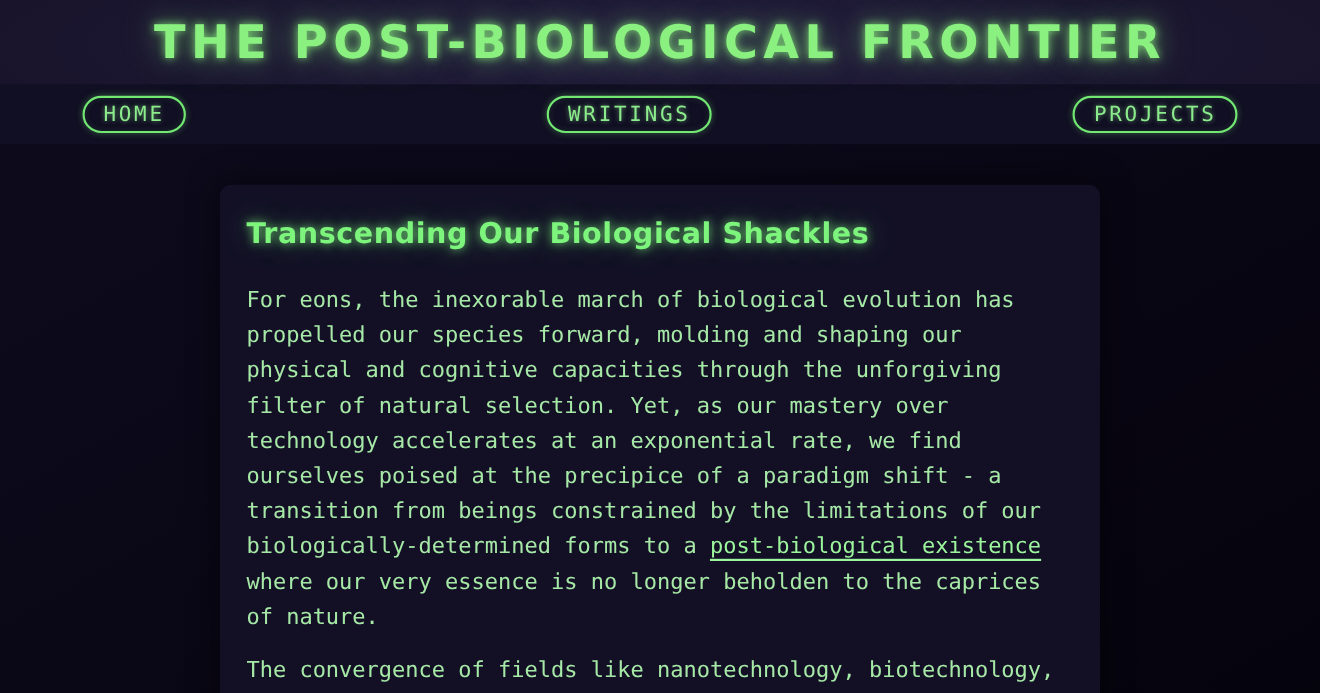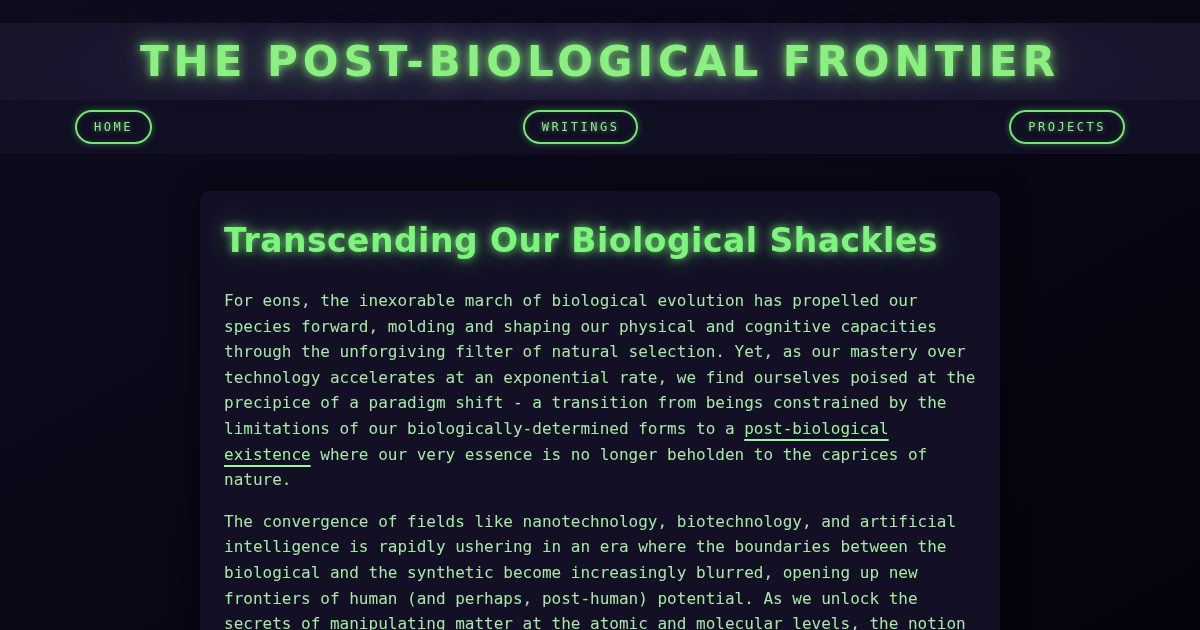--- a/index.html
+++ b/index.html
@@ -16,21 +16,21 @@
   *{margin:0;padding:0;box-sizing:border-box;}
   html,body{width:1200px;height:630px;overflow:hidden;}
   body{
     background:linear-gradient(150deg,#0e0b1d 0%,#0b0818 40%,var(--page-dark) 100%);
     font-family:"DejaVu Sans Mono","Liberation Mono",monospace;
   }
   
   .site-header{
     height:77px;
     background:radial-gradient(ellipse 60% 160% at 50% 55%,#241d3e 0%,var(--header-bg) 55%,#171228 100%);
-    display:flex;align-items:center;justify-content:center;margin-top:23px;
+    display:flex;align-items:center;justify-content:center;
   }
   .site-title{
     font-family:"DejaVu Sans","Liberation Sans",sans-serif;
     font-weight:bold;
     font-size:42px;
     letter-spacing:5px;
     color:var(--title-green);
     text-shadow:0 0 8px rgba(138,240,127,.85),0 0 22px rgba(138,240,127,.45),0 0 40px rgba(138,240,127,.25);
     white-space:nowrap;
   }
@@ -41,21 +41,21 @@
     display:flex;align-items:center;justify-content:space-between;
     padding:0 75px;
   }
   .nav-btn{
     display:inline-flex;align-items:center;justify-content:center;
     height:34px;
     padding:0 17px;
     border:2px solid var(--accent);
     border-radius:18px;
     color:#8ceb8c;
-    font-size:12px;
+    font-size:19px;
     letter-spacing:2.5px;
     text-decoration:none;
     cursor:pointer;
     background:transparent;
     box-shadow:0 0 7px rgba(114,232,115,.35), inset 0 0 7px rgba(114,232,115,.12);
     text-shadow:0 0 5px rgba(140,235,140,.6);
     white-space:nowrap;
   }
   
   .content-wrap{display:flex;justify-content:center;}
@@ -64,29 +64,29 @@
     margin-top:37px;
     background:var(--card-bg);
     border-radius:10px;
     padding:30px 24px 60px 24px;
     box-shadow:0 0 28px rgba(0,0,0,.55);
     min-height:500px;
   }
   .article-heading{
     font-family:"DejaVu Sans","Liberation Sans",sans-serif;
     font-weight:bold;
-    font-size:33px;
+    font-size:26px;
     letter-spacing:0.5px;
     color:var(--heading-green);
     text-shadow:0 0 9px rgba(125,245,125,.8),0 0 26px rgba(125,245,125,.4);
     margin-bottom:28px;
     white-space:nowrap;
   }
   .content-card p{
-    font-size:16px;
+    font-size:20px;
     line-height:1.6;
     color:var(--text-green);
     margin-bottom:16px;
   }
   .inline-link{
     color:var(--link-green);
     text-decoration:underline;
     text-decoration-color:var(--link-green);
     text-underline-offset:5px;
     text-decoration-thickness:2px;

